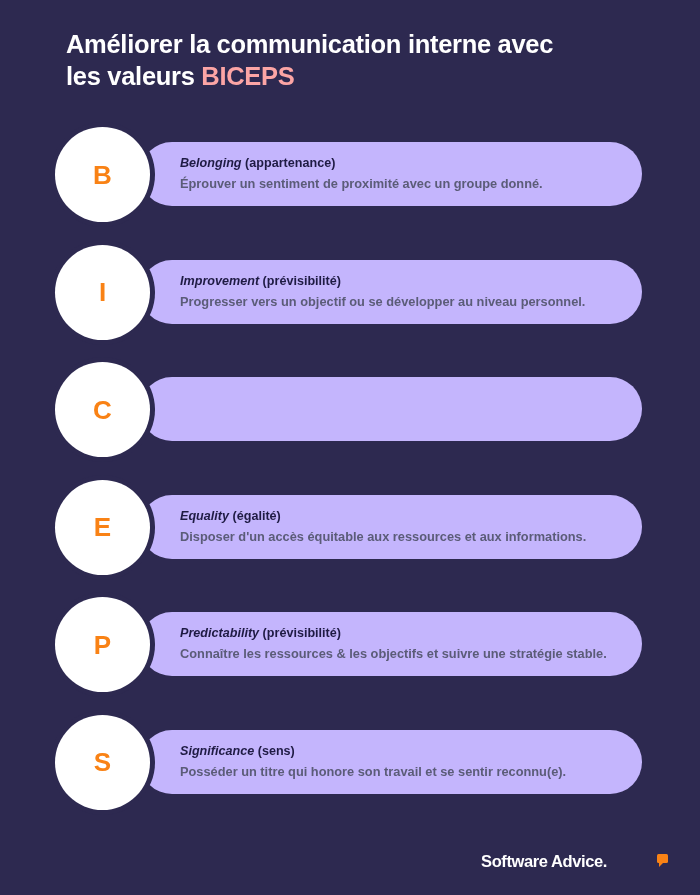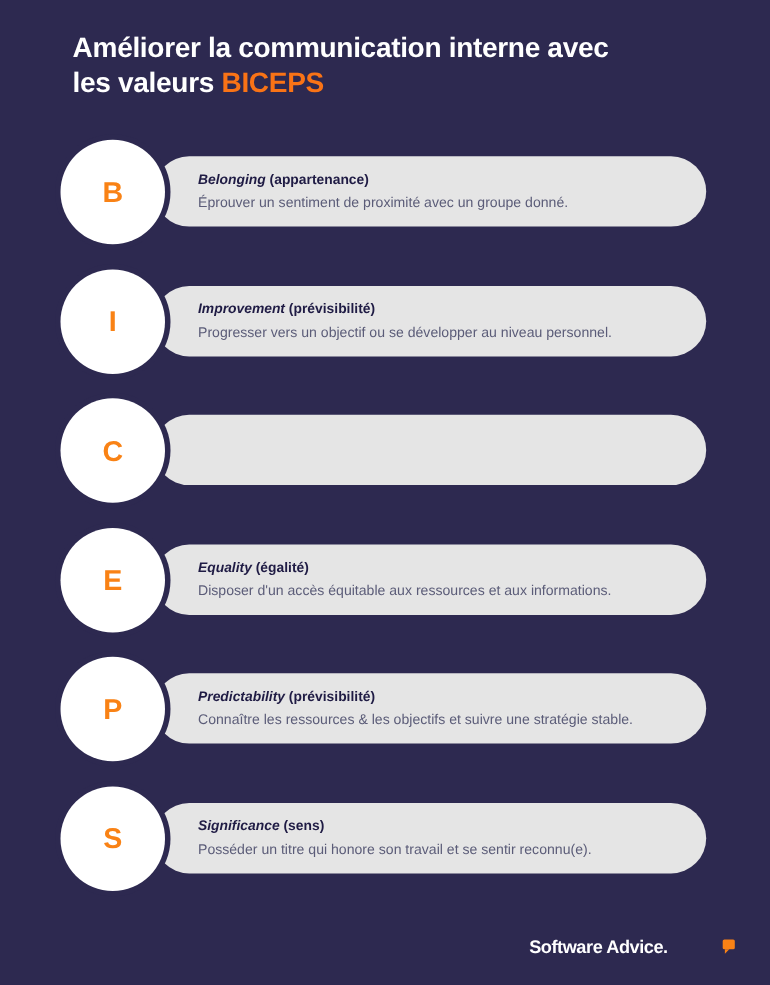--- a/index.html
+++ b/index.html
@@ -24,21 +24,21 @@
   }
   .title {
     margin: 0;
     font-size: 25.5px;
     line-height: 1.26;
     font-weight: bold;
     color: #FFFFFF;
     letter-spacing: -0.3px;
   }
   .title .accent {
-    color: #f97316;
+    color: #fca5a5;
     text-align: center;
   }
 
   
   .cards {
     position: absolute;
     left: 0;
     top: 127px;
     width: 700px;
   }
@@ -85,21 +85,21 @@
     background: #2D2950;
     z-index: 2;
   }
 
   .card {
     position: absolute;
     left: 140px;
     top: 15px;
     right: 58px;
     height: 64px;
-    background: #e5e5e5;
+    background: #c4b5fd;
     border-radius: 32px;
     z-index: 1;
     box-sizing: border-box;
   }
   .card-text {
     position: absolute;
     left: 40px;
     right: 24px;
     top: 50%;
     transform: translateY(-50%);
@@ -115,21 +115,21 @@
     font-style: italic;
   }
   .card-heading .gloss {
     font-style: normal;
   }
   .card-desc {
     margin: 0;
     font-size: 12.8px;
     line-height: 1.25;
     color: #5B5C78;
-    font-weight: normal;
+    font-weight: bold;
   }
 
   
   .footer {
     position: absolute;
     right: 32px;
     bottom: 26px;
     display: flex;
     align-items: flex-start;
     gap: 48px;

